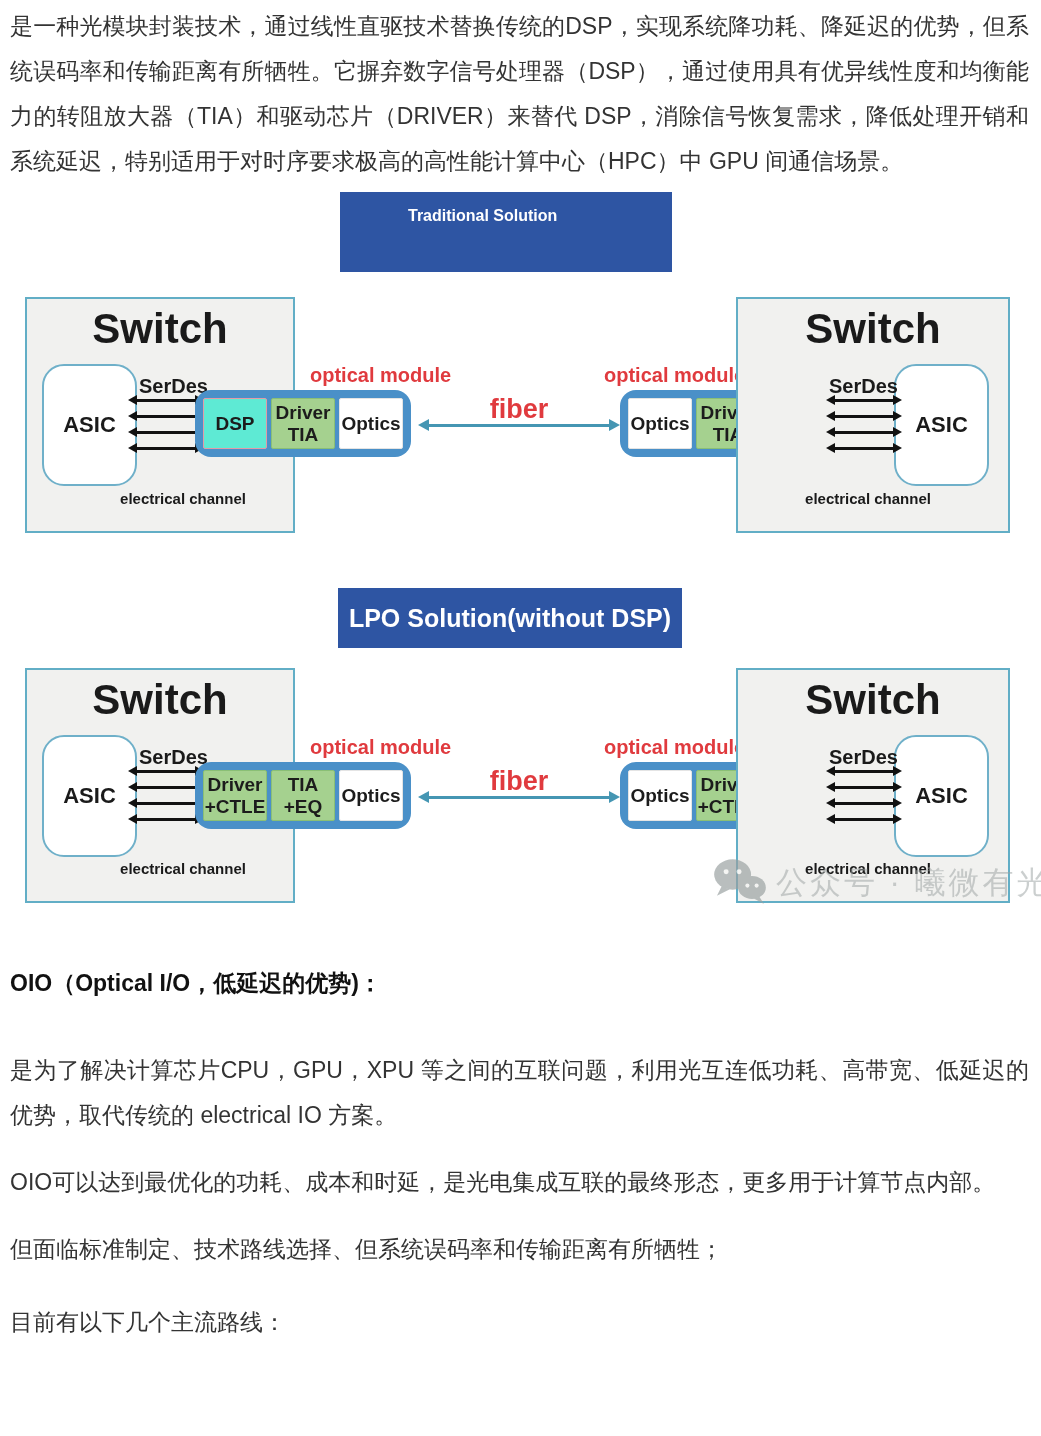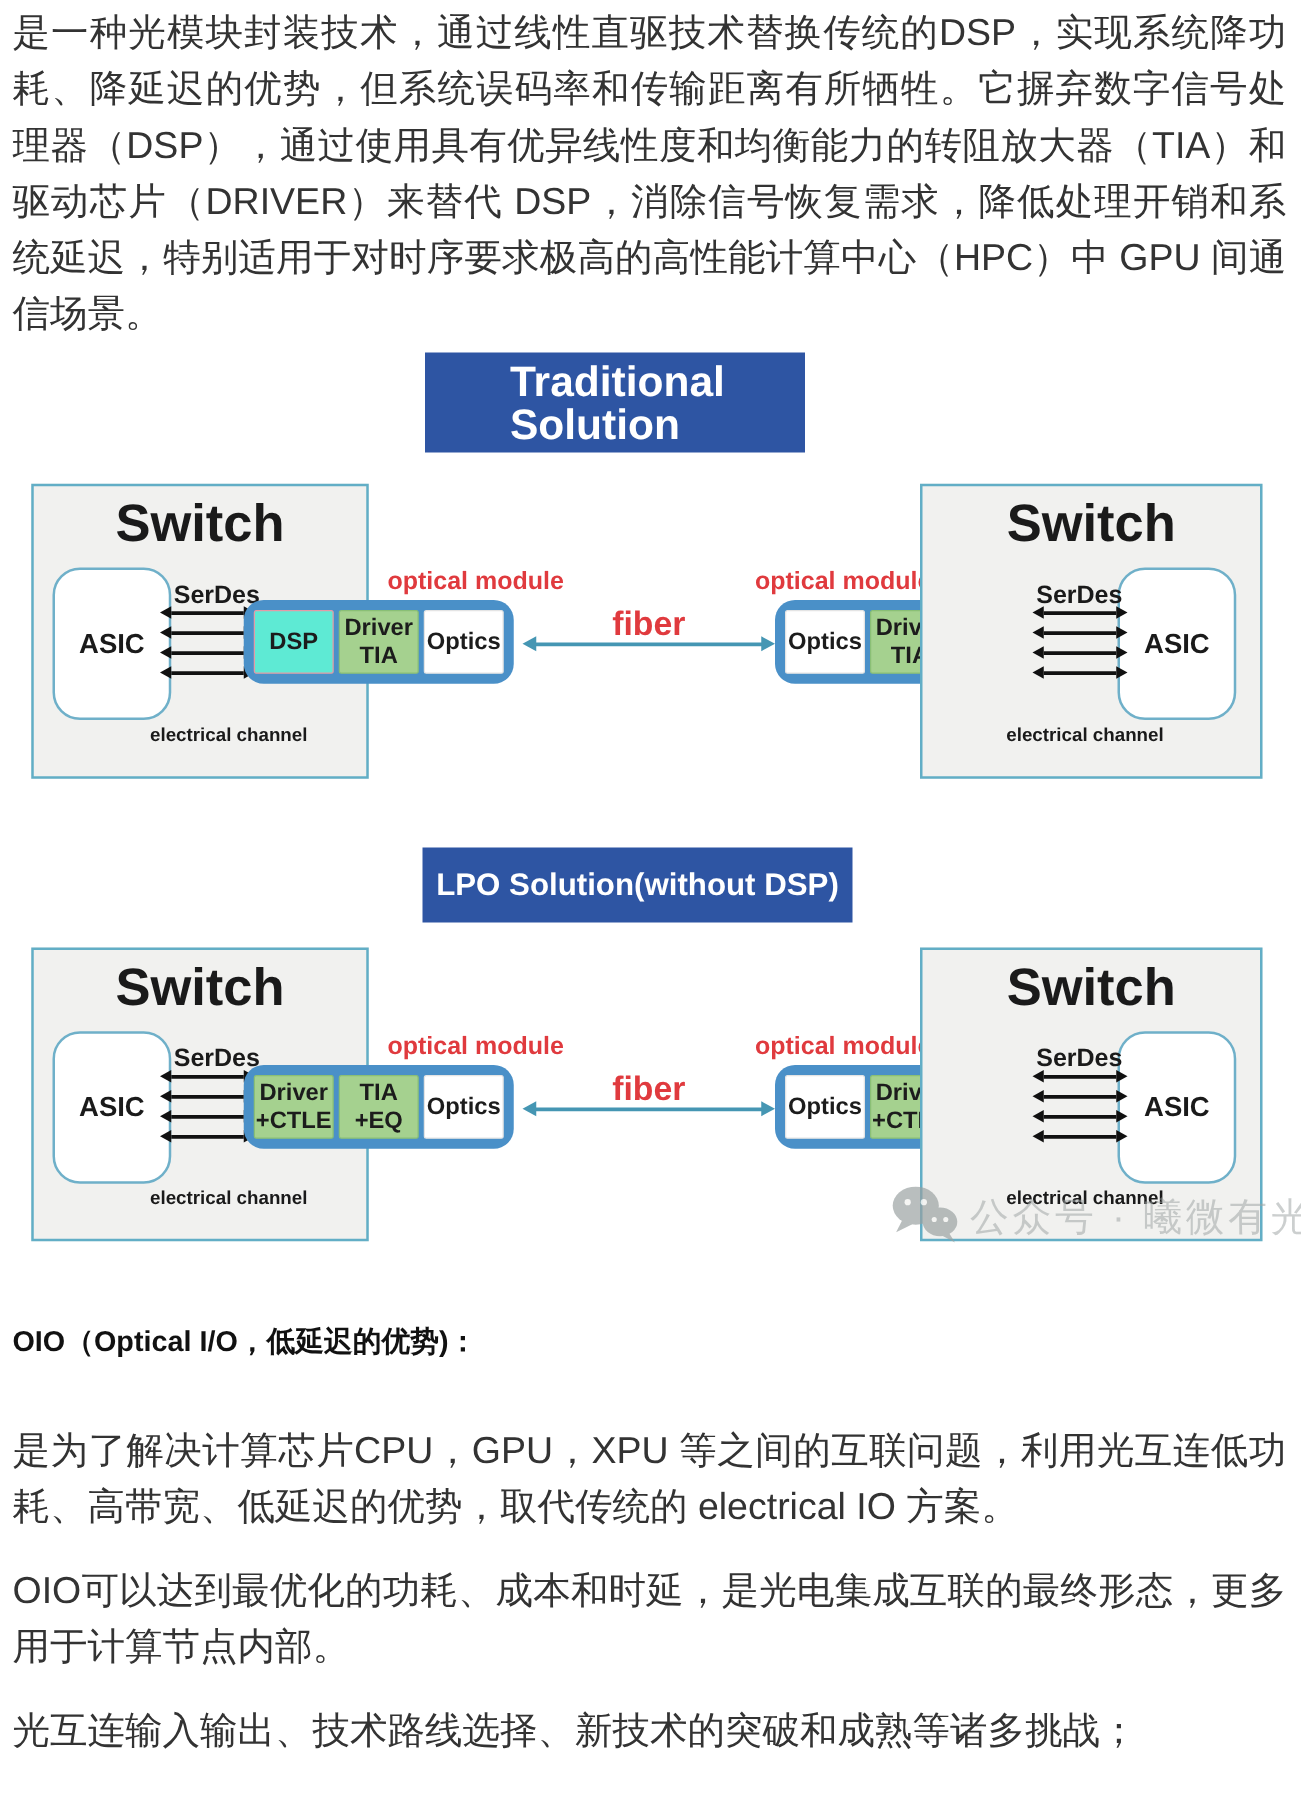--- a/index.html
+++ b/index.html
@@ -7,21 +7,21 @@
   body {
     width: 1041px;
     font-family: "Liberation Sans", "DejaVu Sans", sans-serif;
     color: #2e2e2e;
     position: relative;
   }
   .page { padding: 4px 12px 10px 10px; }
 
   
   .para {
-    font-size: 30px;
+    font-size: 23px;
     line-height: 45px;
     text-align: justify;
     color: #333;
   }
   .oio-heading {
     font-size: 23px;
     line-height: 45px;
     font-weight: bold;
     color: #111;
     margin-top: 58px;
@@ -36,23 +36,23 @@
   .section-1 { margin-top: 8px; height: 348px; }
   .section-2 { margin-top: 48px; height: 315px; text-decoration: underline; }
 
   .title-box {
     position: absolute;
     background: #2e55a3;
     color: #ffffff;
     font-weight: bold;
   }
   .title-box-1 {
-    left: 340px; top: 0; width: 304px; height: 80px;
+    left: 340px; top: 0; width: 332px; height: 80px;
     padding: 7px 0 10px 68px;
-    font-size: 34px; line-height: 34px;
+    font-size: 16px; line-height: 34px;
   }
   .title-box-2 {
     left: 338px; top: 0; width: 344px; height: 60px;
     text-align: center; font-size: 25px; line-height: 60px;
   }
 
   .diagram-body { position: absolute; left: 0; right: 0; }
   .body-1 { top: 98px; height: 250px; }
   .body-2 { top: 77px; height: 238px; }
 
@@ -288,16 +288,16 @@
         </span>
         <span class="watermark-text">公众号 · 曦微有光</span>
       </div>
     </div>
   </div>
 
   <h2 class="oio-heading">OIO（Optical I/O，低延迟的优势)：</h2>
 
   <p class="para p2">是为了解决计算芯片CPU，GPU，XPU 等之间的互联问题，利用光互连低功耗、高带宽、低延迟的优势，取代传统的 electrical IO 方案。</p>
   <p class="para p3">OIO可以达到最优化的功耗、成本和时延，是光电集成互联的最终形态，更多用于计算节点内部。</p>
-  <p class="para p4">光互连输入输出、技术路线选择、新技术的突破和成熟等诸多挑战；</p>
+  <p class="para p4">但面临标准制定、技术路线选择、但系统误码率和传输距离有所牺牲；</p>
   <p class="para p5">目前有以下几个主流路线：</p>
 
 </div>
 
 </body></html>

